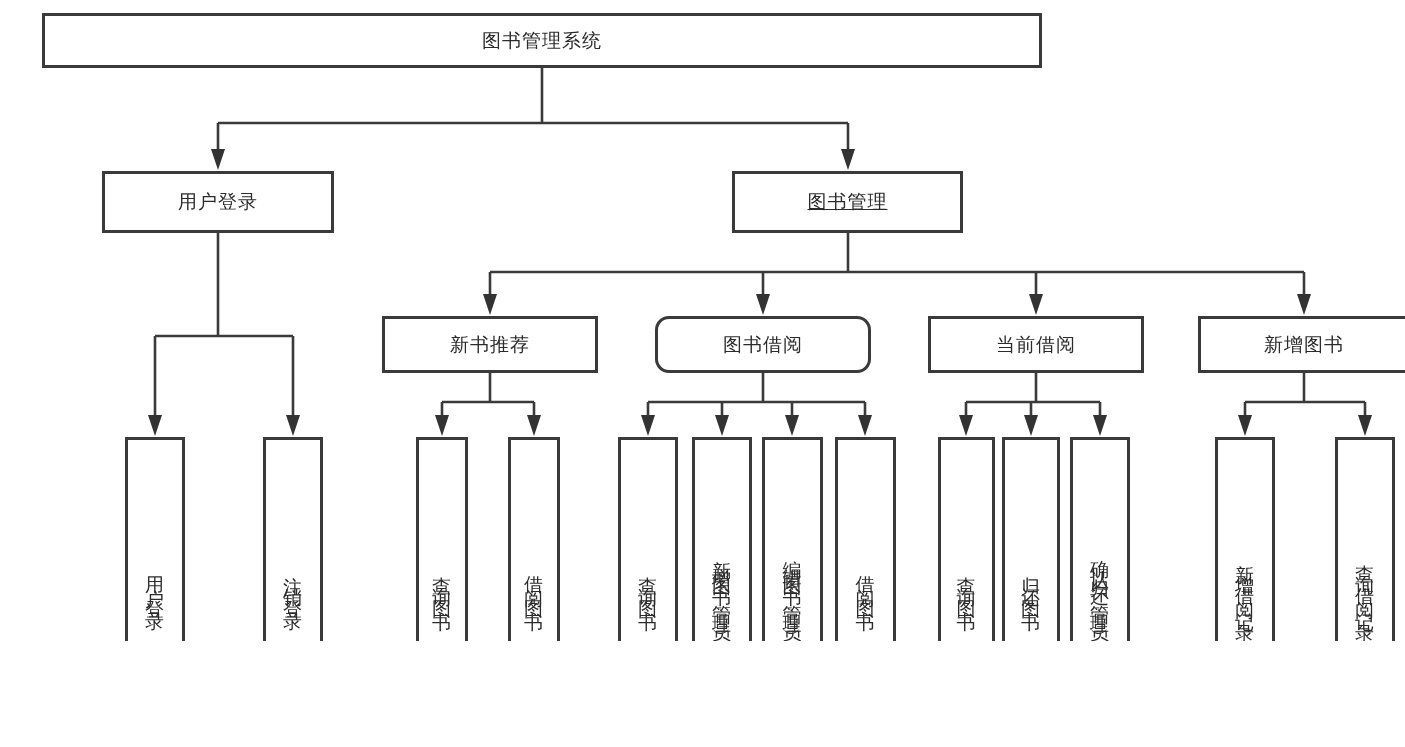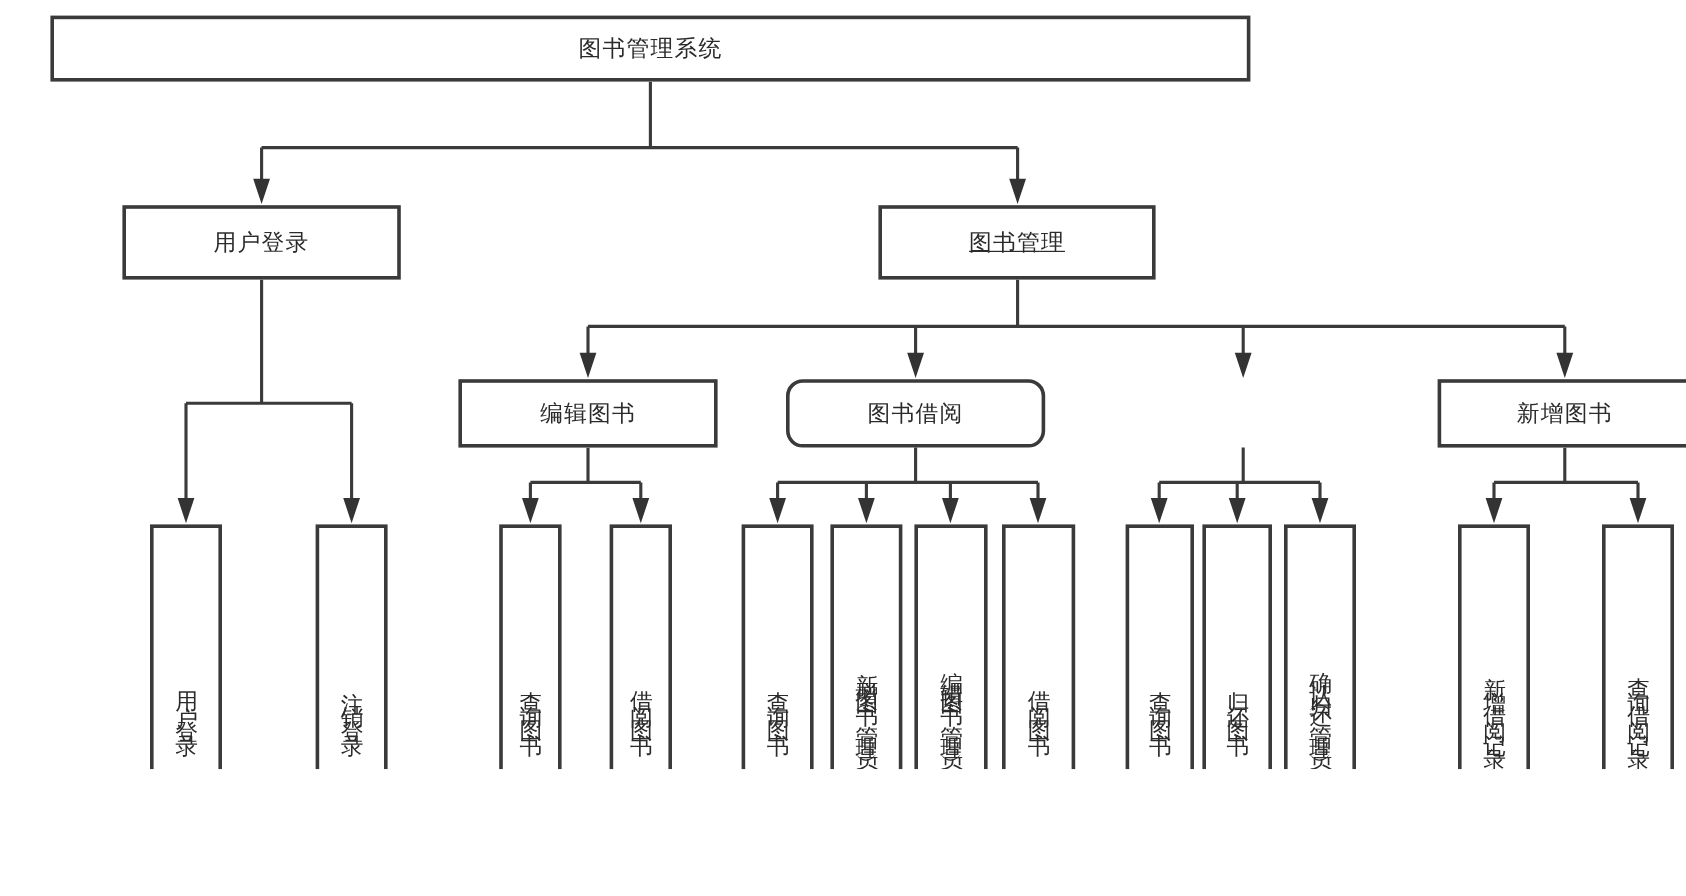--- a/index.html
+++ b/index.html
@@ -121,22 +121,23 @@
       <polygon points="1218,415 1232,415 1225,436"></polygon>
       <polygon points="1338,415 1352,415 1345,436"></polygon>
     </g>
   </svg>
 
   <div id="root" class="box">图书管理系统</div>
 
   <div id="l2-user" class="box">用户登录</div>
   <div id="l2-book" class="box">图书管理</div>
 
-  <div id="l3-new" class="box">编辑图书</div>
+  <div id="l3-new" class="box">新书推荐</div>
   <div id="l3-borrow" class="box">图书借阅</div>
+  <div id="l3-current" class="box">当前借阅</div>
   <div id="l3-records" class="box">新增图书</div>
 
   <div id="lf1" class="leaf">
     <span>用户登录</span>
   </div>
   <div id="lf2" class="leaf">
     <span>注销登录</span>
   </div>
 
   <div id="lf3" class="leaf">

